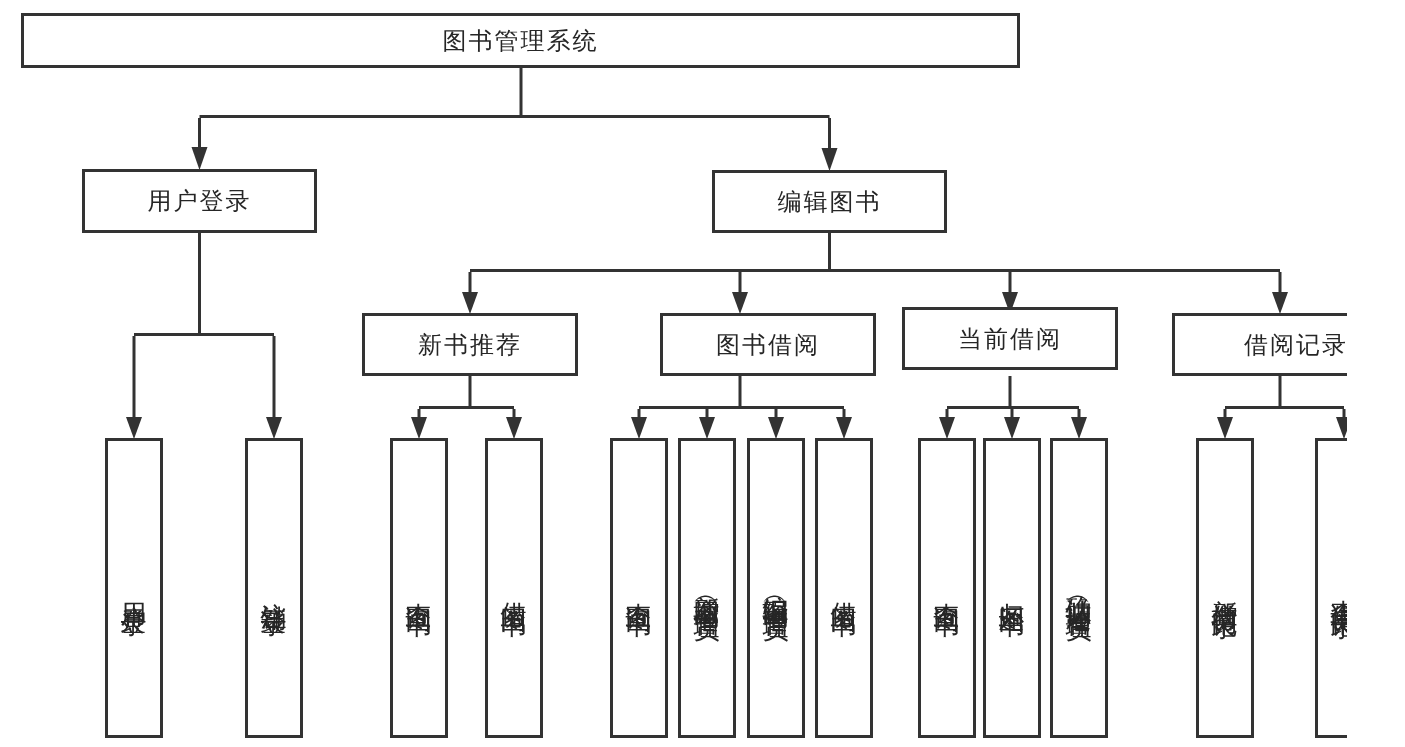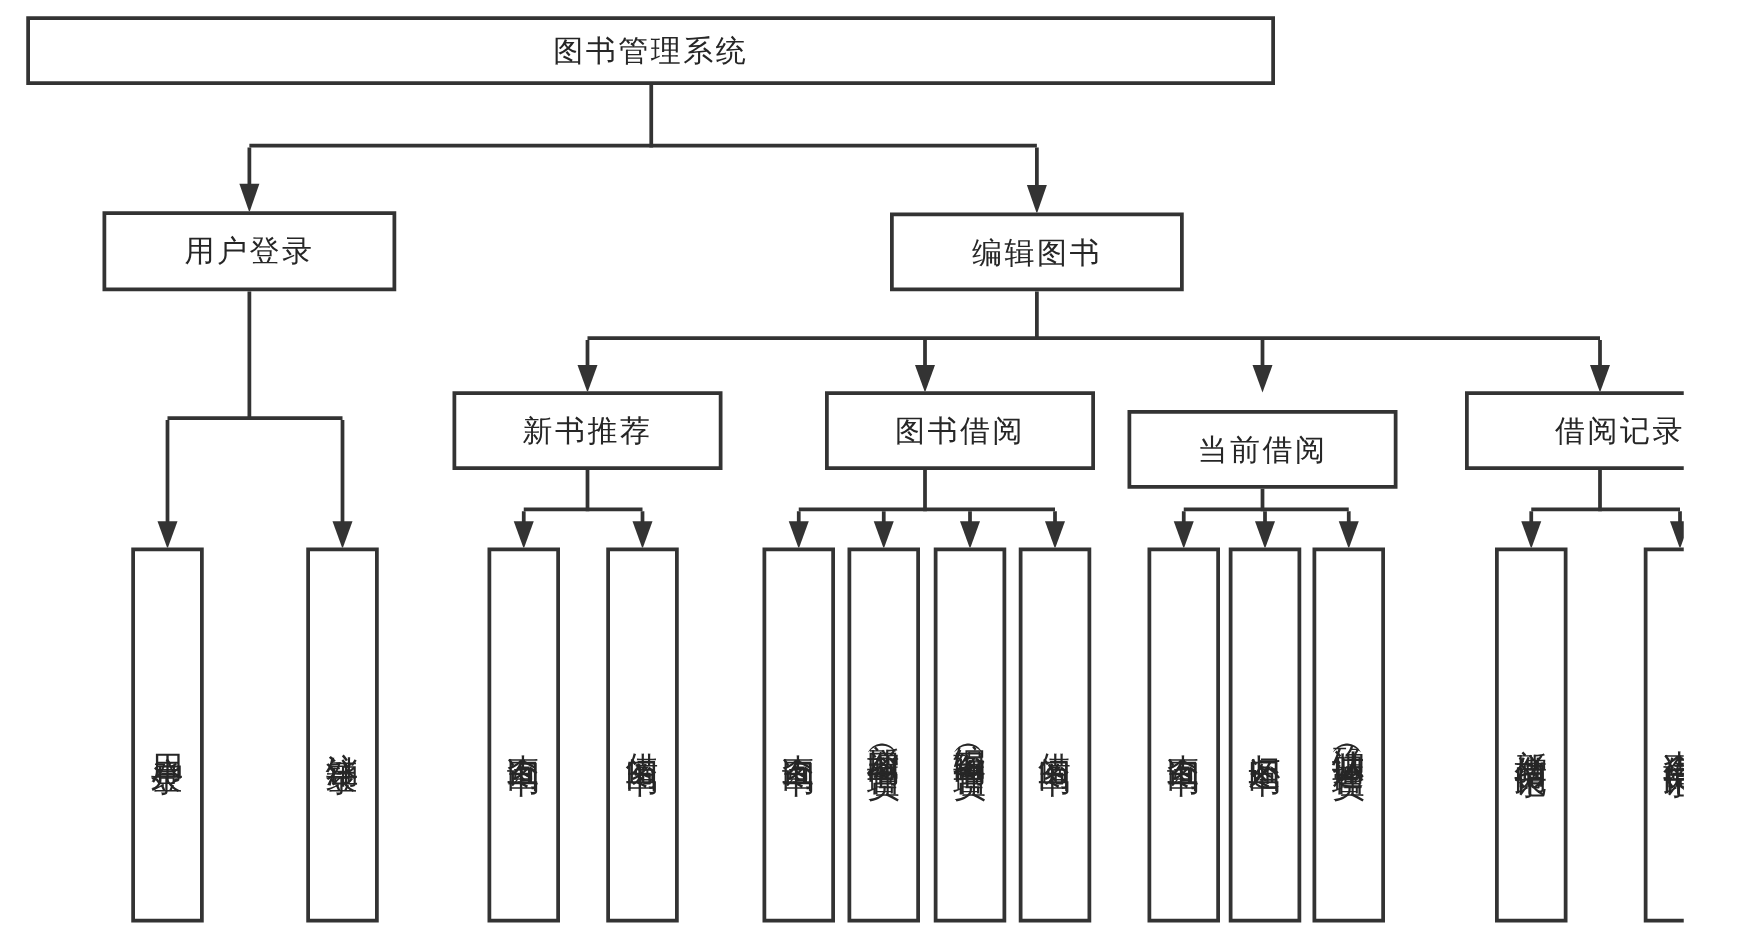--- a/index.html
+++ b/index.html
@@ -135,21 +135,21 @@
     </g>
   </svg>
 
   <div class="node h-node" style="left:21px; top:13px; width:999px; height:55px;">图书管理系统</div>
 
   <div class="node h-node" style="left:82px; top:169px; width:235px; height:64px;">用户登录</div>
   <div class="node h-node" style="left:712px; top:170px; width:235px; height:63px;">编辑图书</div>
 
   <div class="node h-node" style="left:362px; top:313px; width:216px; height:63px;">新书推荐</div>
   <div class="node h-node" style="left:660px; top:313px; width:216px; height:63px;">图书借阅</div>
-  <div class="node h-node" style="left:902px; top:328px; width:216px; height:63px;">当前借阅</div>
+  <div class="node h-node" style="left:902px; top:307px; width:216px; height:63px;">当前借阅</div>
   <div class="node h-node" style="left:1172px; top:313px; width:216px; height:63px;padding-left:32px;">借阅记录</div>
 
   <div class="node leaf" style="left:105px;">
     <span class="v-text">用户登录</span>
   </div>
   <div class="node leaf" style="left:245px;">
     <span class="v-text">注销登录</span>
   </div>
 
   <div class="node leaf" style="left:390px;">

